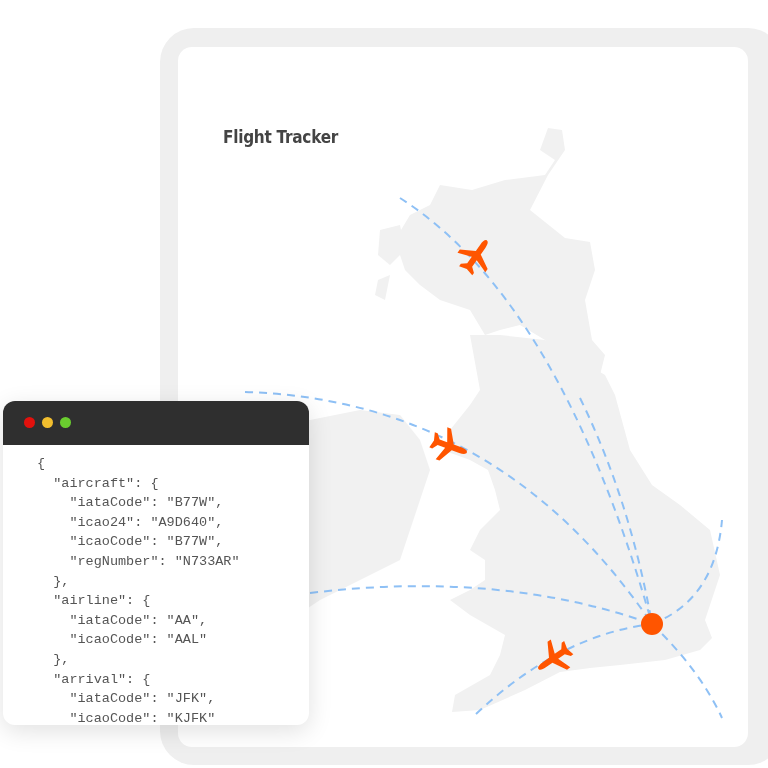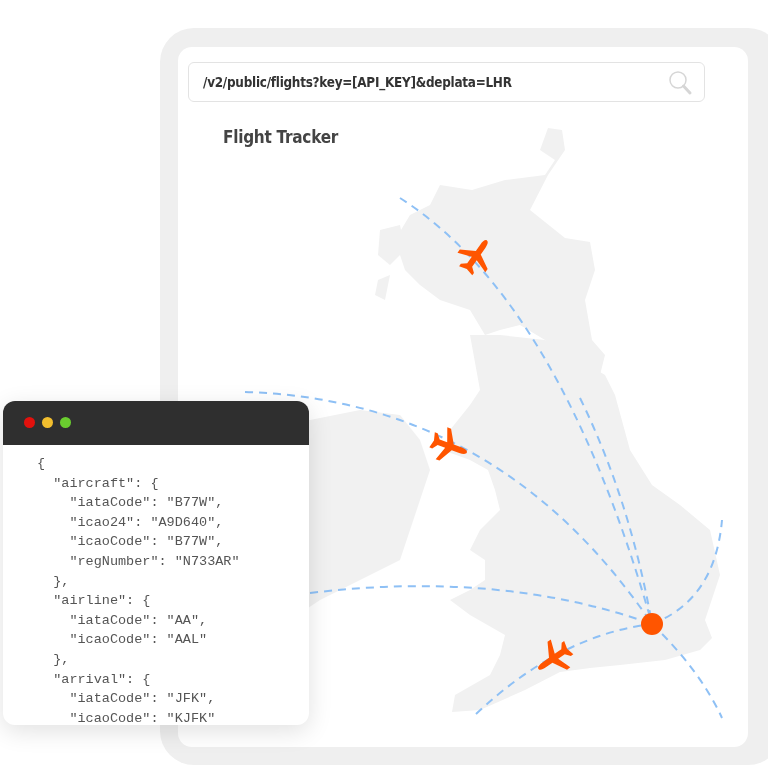--- a/index.html
+++ b/index.html
@@ -15,27 +15,20 @@
   .code-header { height:44px; background:#2f2f2f; position:relative; }
   .dot { position:absolute; top:16px; width:11px; height:11px; border-radius:50%; }
   .code pre { margin:0; padding:9px 0 0 34px; font-family:"Liberation Mono", monospace; font-size:13.5px; line-height:19.6px; color:#555; }
 </style>
 </head>
 <body>
 
 <div class="tablet"></div>
 
 <div class="screen">
-  <div class="search">
-    <span class="search-text">/v2/public/flights?key=[API_KEY]&amp;deplata=LHR</span>
-    <svg class="search-icon" viewBox="0 0 28 28">
-      <circle cx="12" cy="11" r="8" fill="none" stroke="#d6d6d6" stroke-width="1.5"></circle>
-      <line x1="17.5" y1="17" x2="24" y2="24" stroke="#d6d6d6" stroke-width="3" stroke-linecap="round"></line>
-    </svg>
-  </div>
   <div class="title">Flight Tracker</div>
 </div>
 
 <svg class="map" viewBox="0 0 768 768">
   <g fill="#f1f1f1">
 
     <path d="M472,190 L505,180 L545,175 L555,160 L540,150 L548,128 L562,130 L565,150 L548,175 L530,210 L565,238 L590,242 L595,270 L585,300 L592,340 L605,355 L600,375 L585,368 L560,360 L545,340 L520,325 L500,330 L485,335 L470,310 L440,300 L420,285 L405,270 L395,240 L410,215 L430,205 L440,185 Z"></path>
 
     <path d="M470,335 L500,335 L545,340 L580,360 L605,375 L615,395 L630,450 L652,485 L680,505 L710,530 L720,575 L705,620 L712,638 L700,650 L665,660 L620,665 L590,668 L560,672 L525,690 L480,710 L452,712 L455,695 L490,675 L500,655 L505,635 L470,615 L450,600 L470,590 L485,580 L485,560 L470,550 L480,530 L500,510 L495,490 L488,470 L470,460 L448,452 L450,430 L470,405 L480,390 Z"></path>
 

